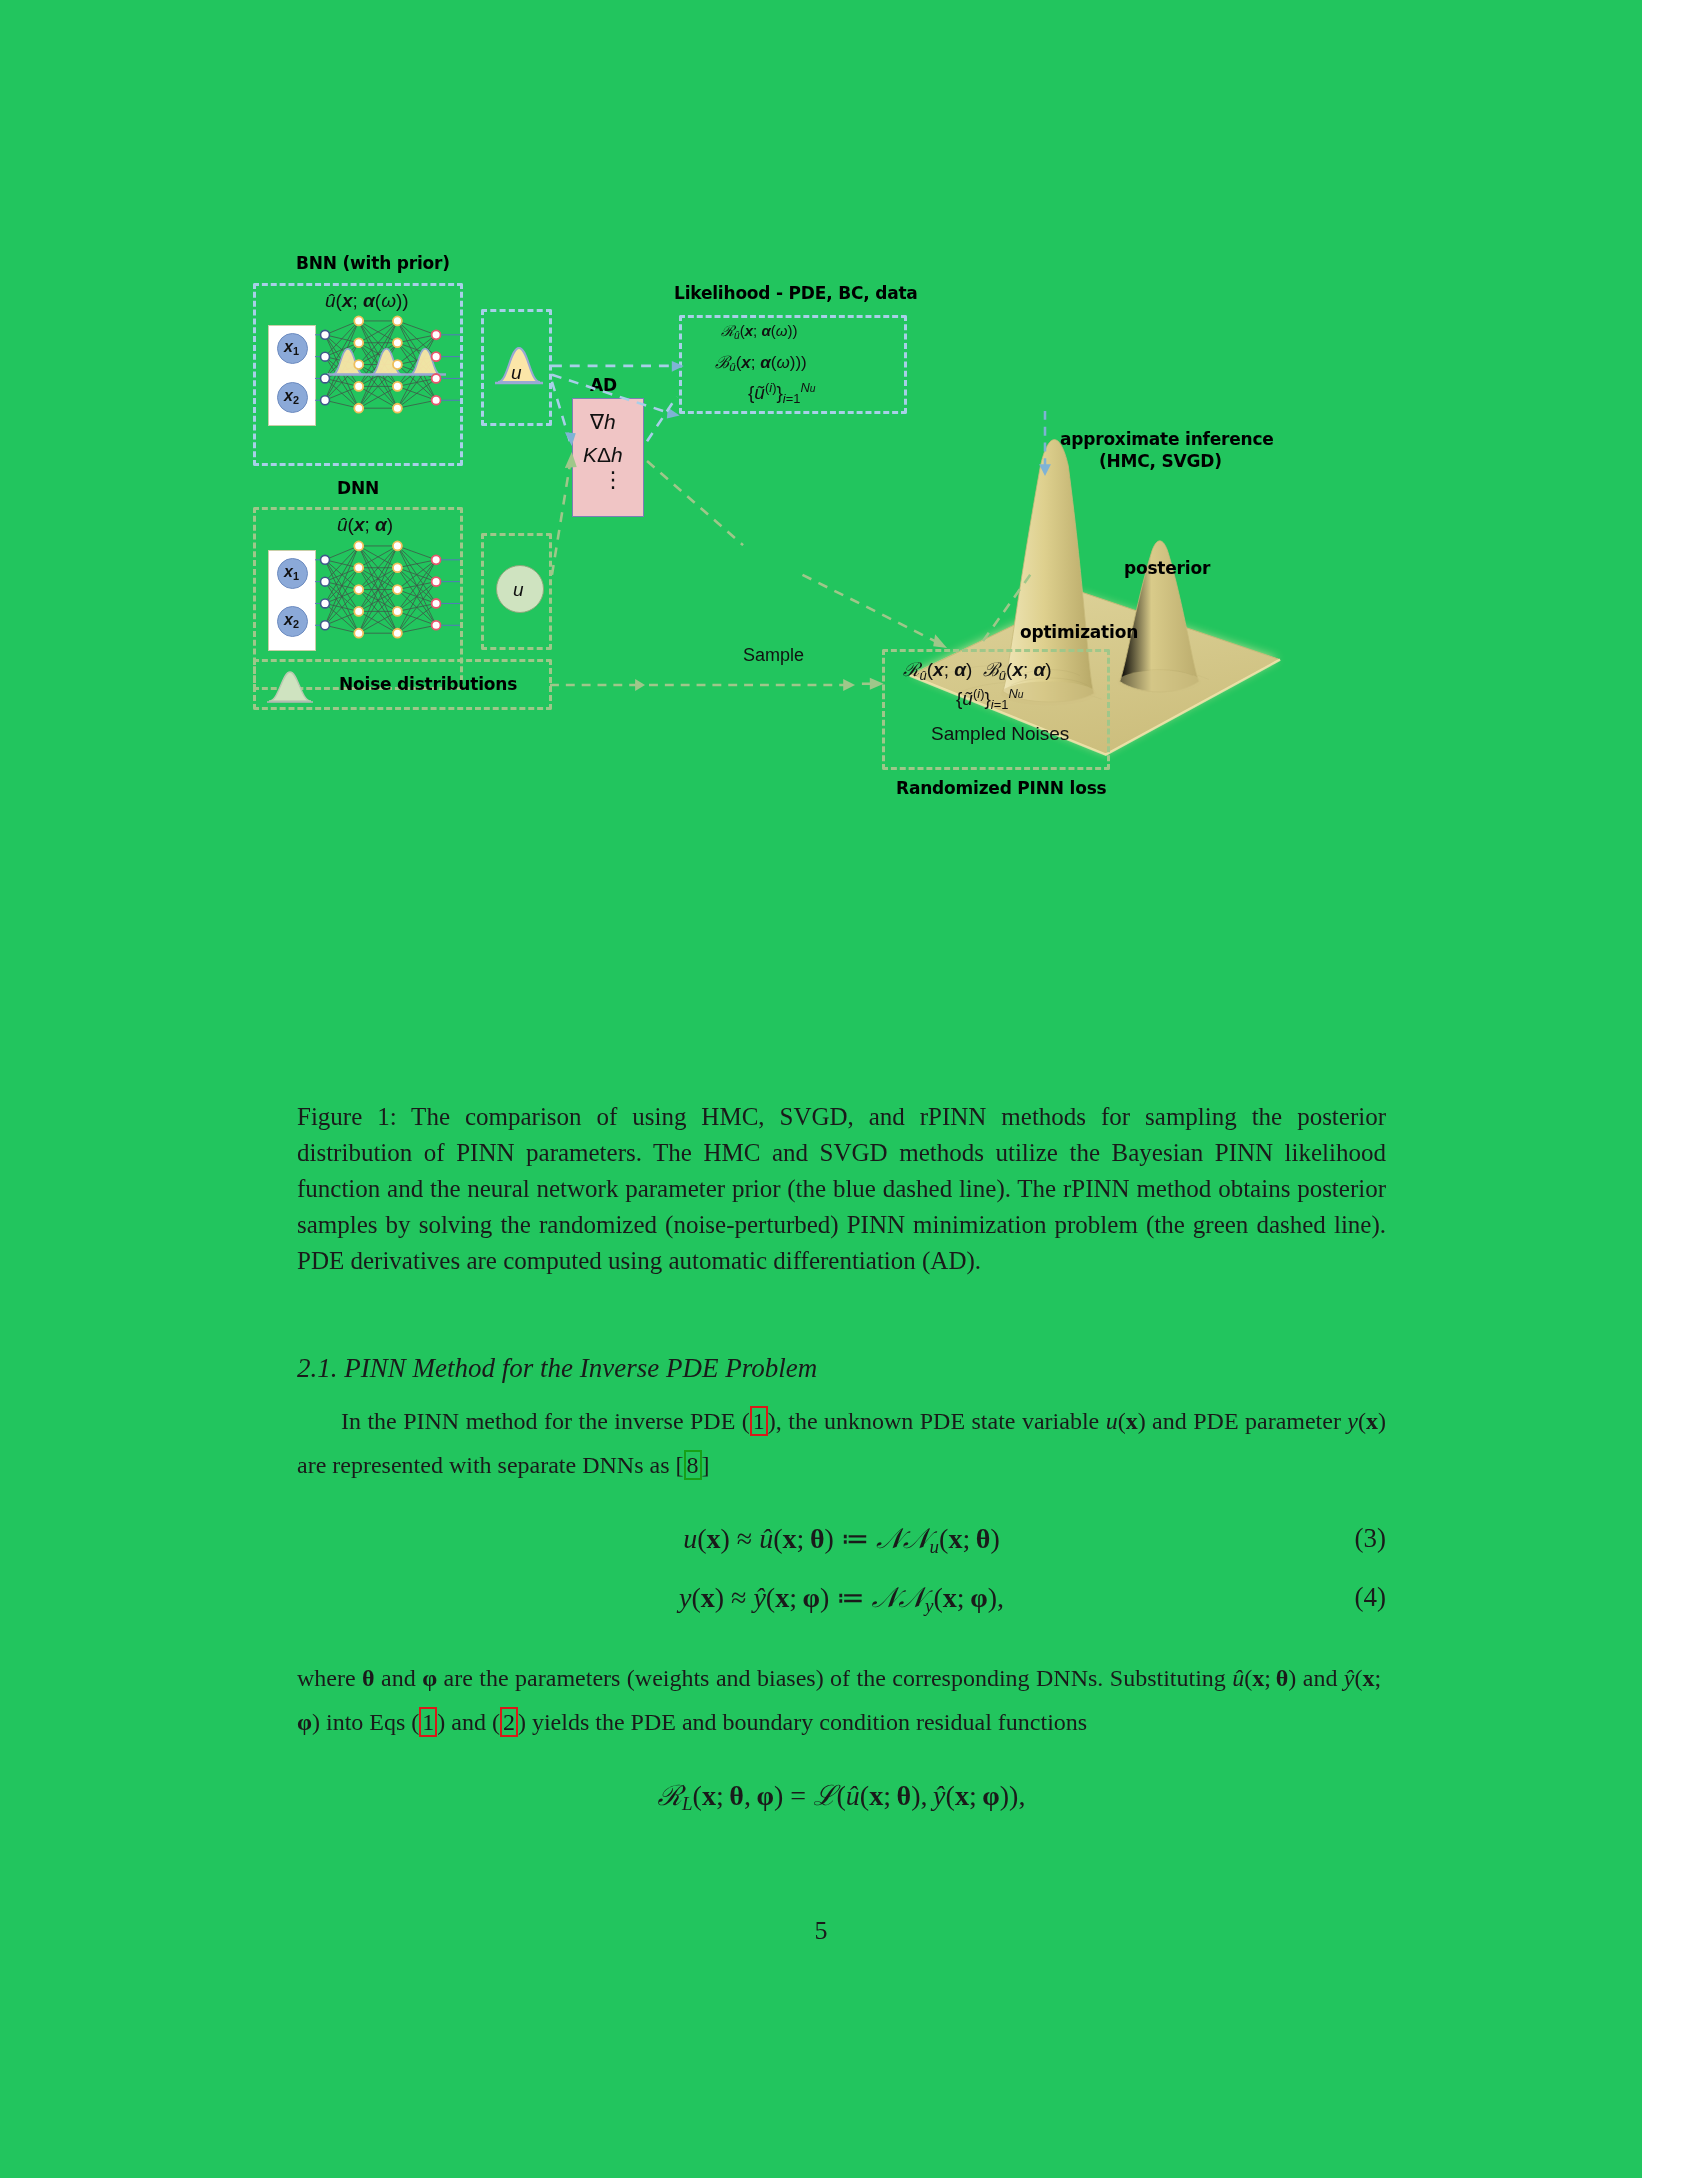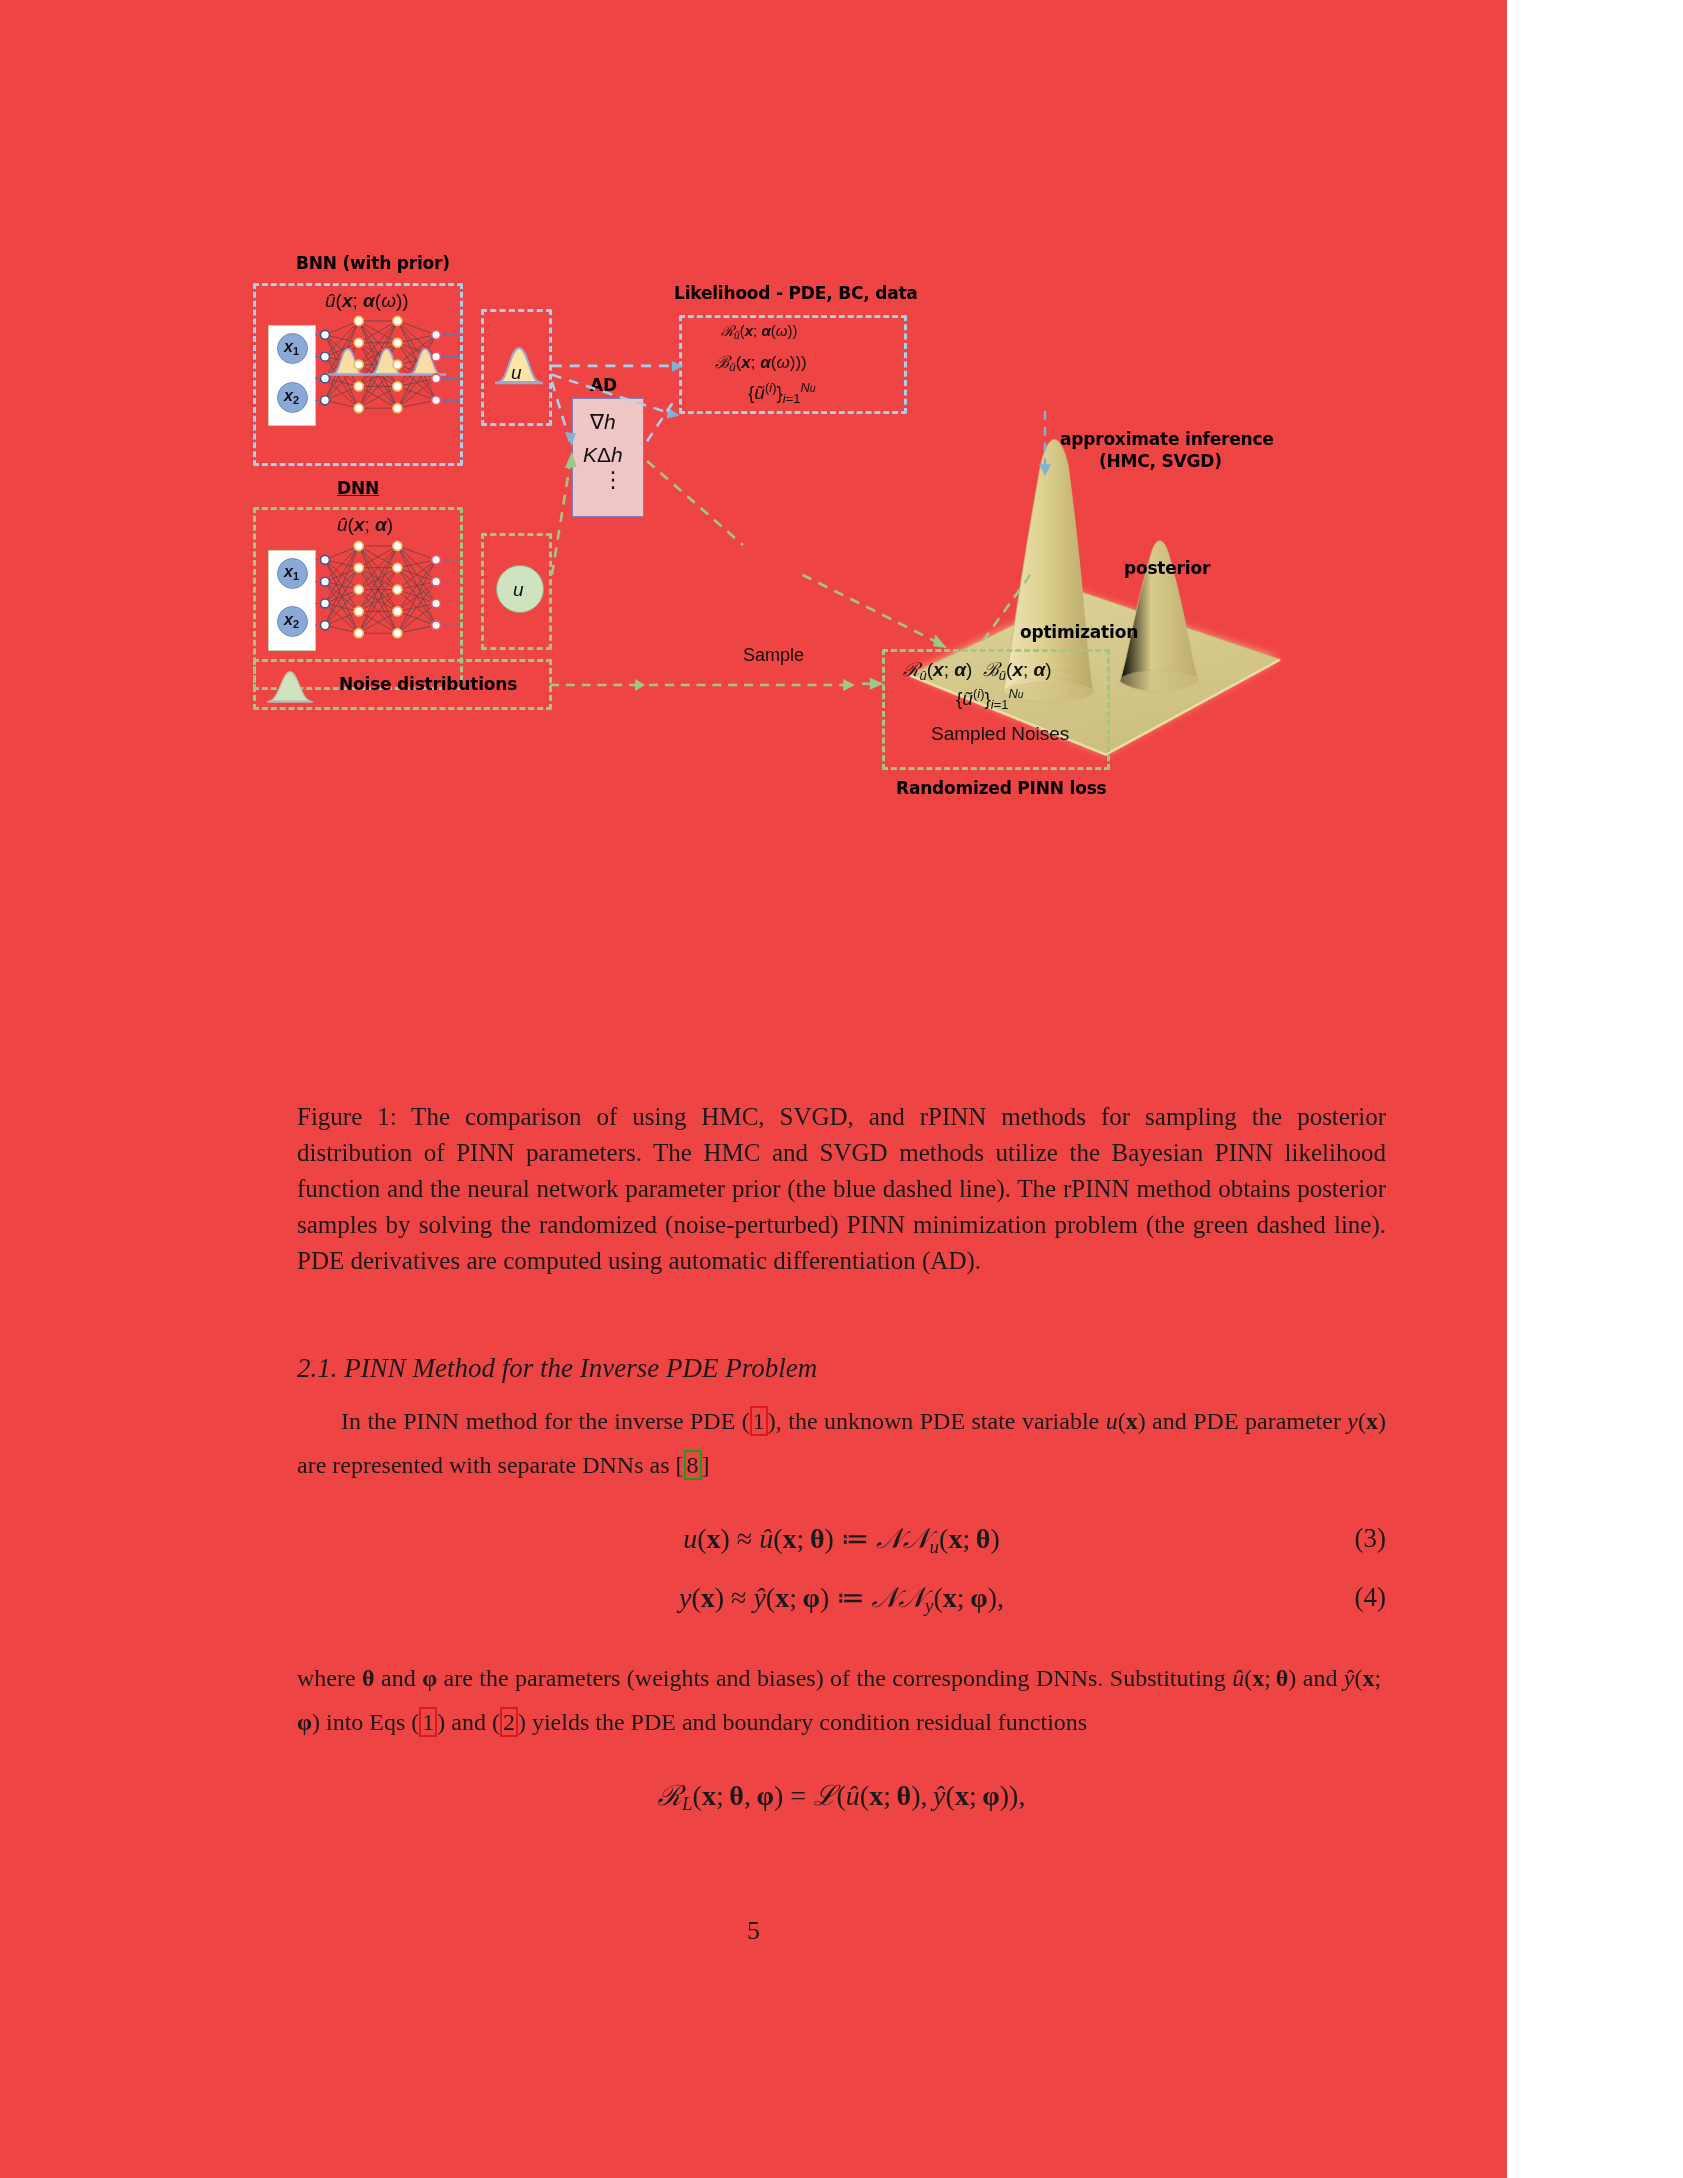--- a/index.html
+++ b/index.html
@@ -11,22 +11,22 @@
     font-family: "Liberation Serif", serif;
     color: #111111;
     position: relative;
     overflow: hidden;
   }
 
   
   #page {
     position: absolute;
     left: 0; top: 0;
-    width: 1507px; height: 2178px;
-    background: #ef4444;
+    width: 1642px; height: 2178px;
+    background: #22c55e;
   }
 
   
   #figure {
     position: absolute;
     left: 248px;
     top: 248px;
     width: 1208px;
     height: 822px;
   }
@@ -239,21 +239,21 @@
       </g>
     </svg>
 
     <div class="dash-blue" style="left:233px; top:61px; width:71px; height:117px;"></div>
     <svg style="position:absolute; left:246px; top:94px;" width="50" height="48" viewBox="0 0 50 48">
       <path d="M4,40 C14,40 16,6 25,6 C34,6 36,40 46,40 Z" fill="#fbe6a8" stroke="#9aa8d4" stroke-width="2"></path>
       <path d="M1,41 L49,41" stroke="#9aa8d4" stroke-width="2.6" fill="none"></path>
     </svg>
     <div class="fmath" style="left:263px; top:114px; font-size:19px;"><i>u</i></div>
 
-    <div class="flabel" style="left:89px; top:230px;text-decoration:underline;">DNN</div>
+    <div class="flabel" style="left:89px; top:230px;">DNN</div>
 
     <div class="dash-green" style="left:5px; top:259px; width:210px; height:183px;"></div>
 
     <div class="fmath" style="left:89px; top:266px; font-size:19px;">
       <i>û</i>(<b>x</b>;&nbsp;<b>α</b>)
     </div>
 
     <div class="solid-thin" style="left:20px; top:302px; width:48px; height:101px;"></div>
     <div class="node in" style="left:29px; top:310px; width:31px; height:31px;"></div>
     <div class="fmath" style="left:36px; top:315px; font-size:16px; font-weight:bold;"><b>x</b><span class="sub">1</span></div>

